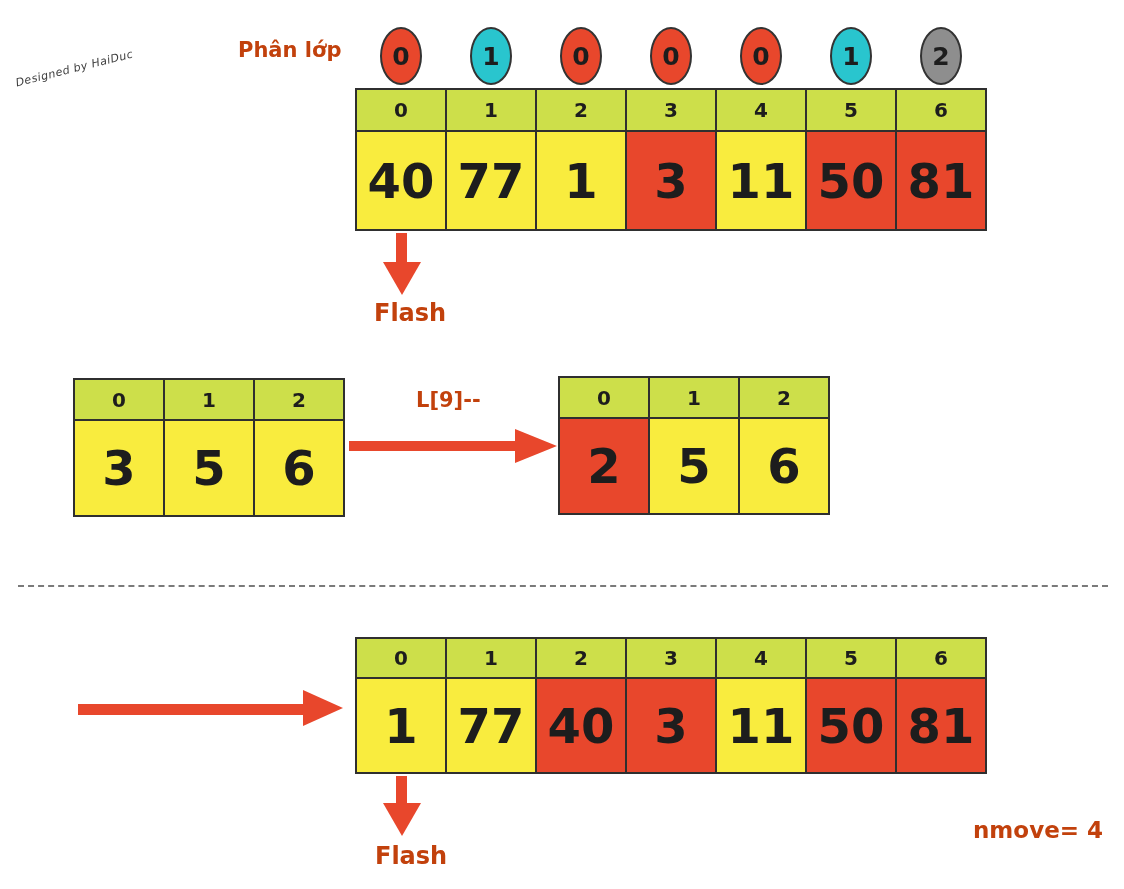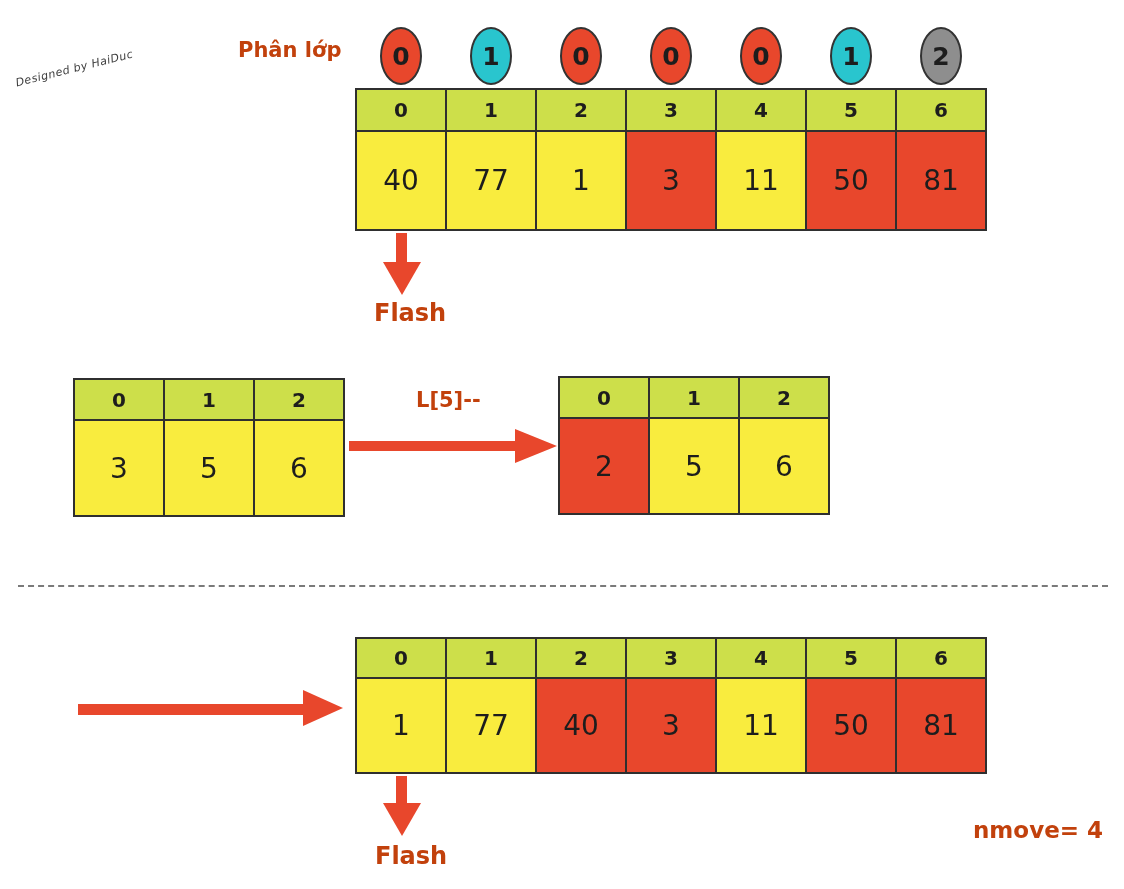--- a/index.html
+++ b/index.html
@@ -31,21 +31,21 @@
   
   .array { position:absolute; display:grid; gap:2px; background:#2f2f2f; border:2px solid #2f2f2f; }
   .array.cols7 { grid-template-columns:repeat(7,88px); }
   .array.cols3 { grid-template-columns:repeat(3,88px); }
   .array.top    { grid-template-rows:40px 97px; }
   .array.mid    { grid-template-rows:39px 94px; }
   .array.bottom { grid-template-rows:38px 93px; }
   .hcell { background:#cddf4a; display:flex; align-items:center; justify-content:center;
            font-size:20px; font-weight:bold; color:#1d1d1d; }
   .vcell { background:#f9ec3e; display:flex; align-items:center; justify-content:center;
-           font-size:28px; font-weight:normal; color:#1d1d1d; }
+           font-size:48px; font-weight:bold; color:#1d1d1d; }
   .vcell.hl { background:#e8472c; }
 
   
   .shaft { position:absolute; background:#e8472c; }
   .head-down { position:absolute; width:0; height:0;
                border-left:19px solid transparent; border-right:19px solid transparent;
                border-top:33px solid #e8472c; }
   .head-right { position:absolute; width:0; height:0;
                 border-top:17px solid transparent; border-bottom:17px solid transparent;
                 border-left:42px solid #e8472c; }
@@ -94,21 +94,21 @@
 
   <div class="array cols3 mid" style="left:73px; top:378px;">
     <div class="hcell">0</div>
     <div class="hcell">1</div>
     <div class="hcell">2</div>
     <div class="vcell">3</div>
     <div class="vcell">5</div>
     <div class="vcell">6</div>
   </div>
 
-  <div class="lbl l0lbl">L[5]--</div>
+  <div class="lbl l0lbl">L[9]--</div>
   <div class="shaft" style="left:349px; top:441px; width:168px; height:10px;"></div>
   <div class="head-right" style="left:515px; top:429px;"></div>
 
   <div class="array cols3 mid" style="left:558px; top:376px;">
     <div class="hcell">0</div>
     <div class="hcell">1</div>
     <div class="hcell">2</div>
     <div class="vcell hl">2</div>
     <div class="vcell">5</div>
     <div class="vcell">6</div>

